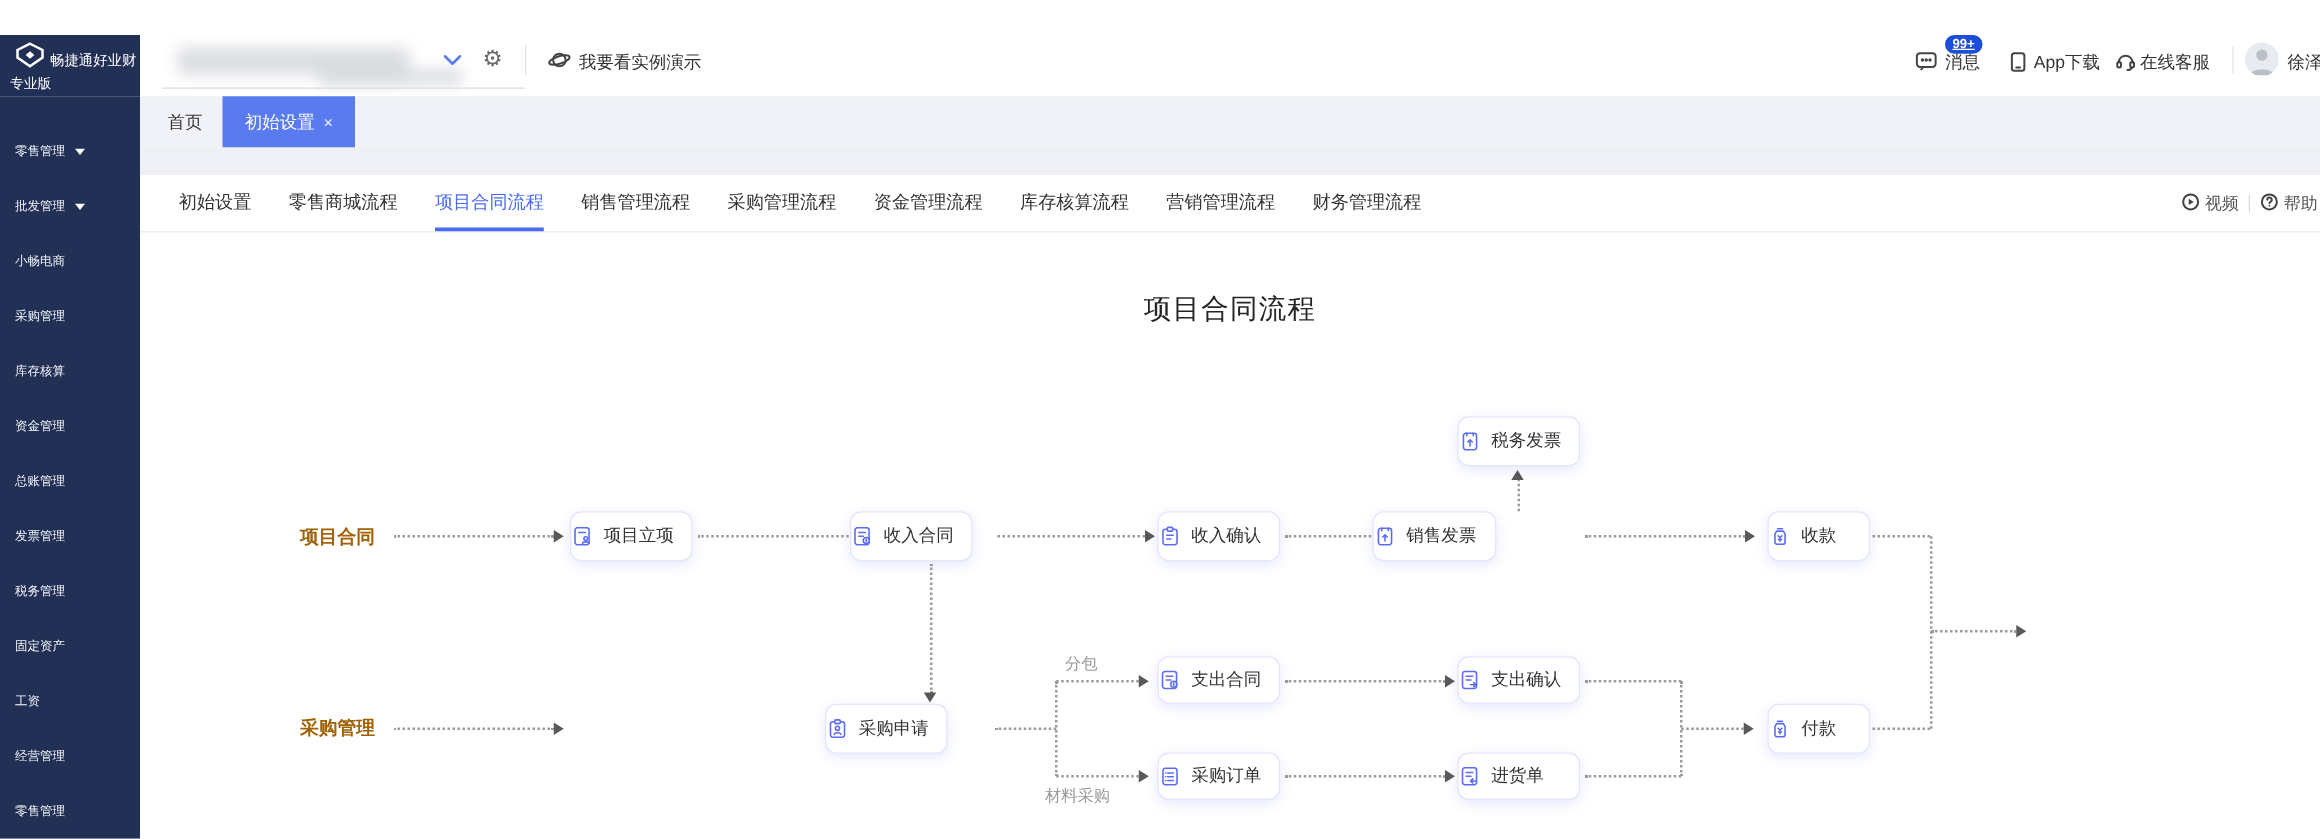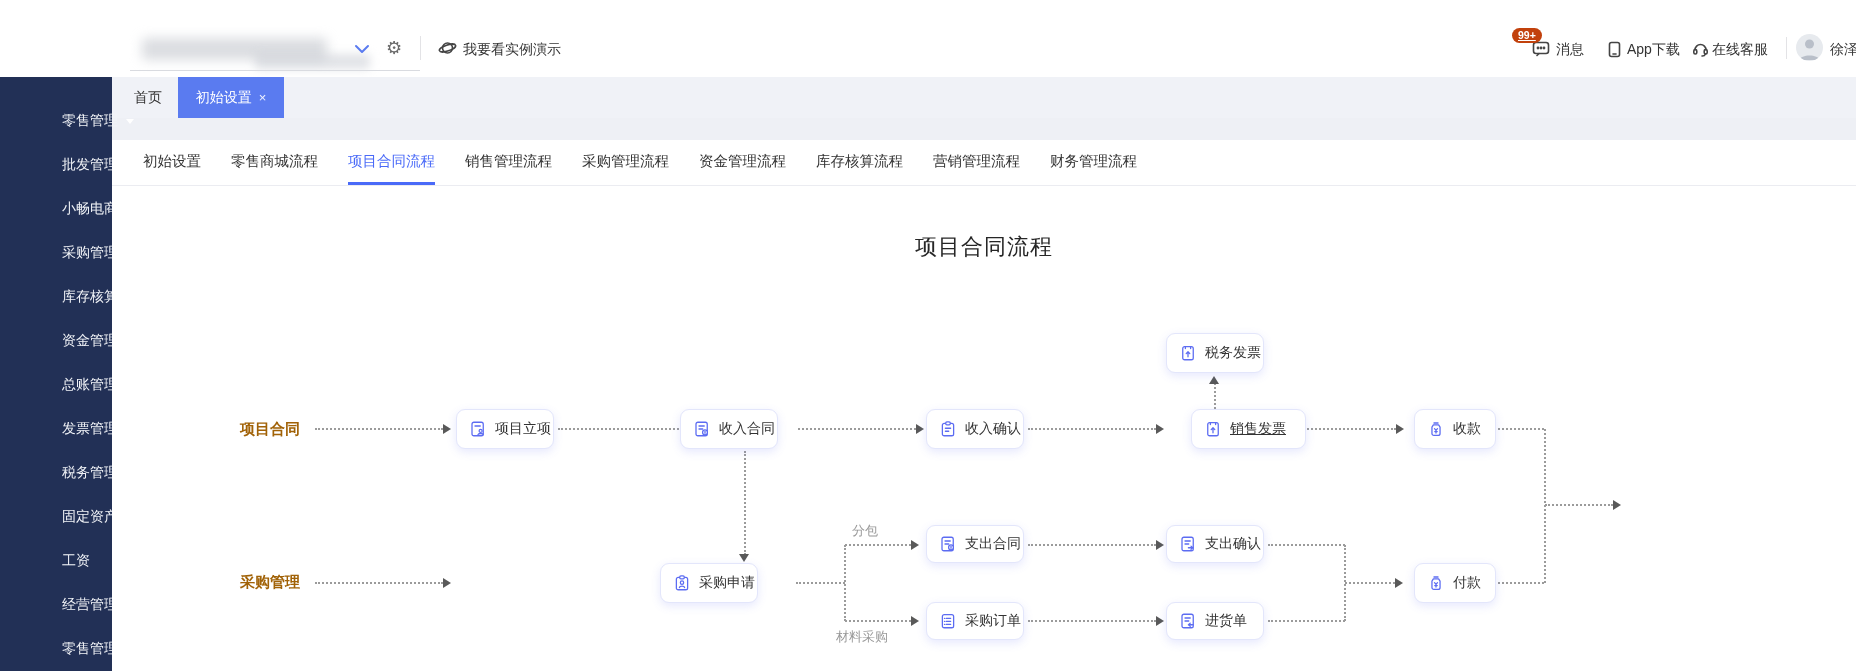--- a/index.html
+++ b/index.html
@@ -16,78 +16,88 @@
   .blur1 { position:absolute; left:142px; top:38px; width:185px; height:22px; background:rgba(190,193,201,.55); filter:blur(6px); border-radius:4px; }
   .blur2 { position:absolute; left:255px; top:54px; width:115px; height:15px; background:rgba(196,199,207,.5); filter:blur(5px); border-radius:4px; }
   .org-underline { position:absolute; left:130px; top:70px; width:290px; height:1px; background:#d9dbe0; }
   .hdr-chevron { position:absolute; left:354px; top:41px; }
   .gear { position:absolute; left:386px; top:37px; font-size:18px; color:#6b6b6b; cursor:pointer; }
   .hdr-div1 { position:absolute; left:420px; top:36px; width:1px; height:24px; background:#e3e3e6; }
   .globe { position:absolute; left:438px; top:40px; }
   .demo-link { position:absolute; left:463px; top:41px; font-size:14px; color:#333; cursor:pointer; }
   .hdr-item { position:absolute; top:41px; font-size:14px; color:#333; cursor:pointer; }
   .hdr-ic { position:absolute; top:41px; }
-  .badge { position:absolute; left:1512px; top:28px; background:#c2410c; color:#fff; font-size:10.5px;
+  .badge { position:absolute; left:1556px; top:28px; background:#1d4ed8; color:#fff; font-size:10.5px;
     font-weight:bold; border-radius:9px; padding:2px 6px; line-height:11px;text-decoration:underline; }
   .hdr-div2 { position:absolute; left:1786px; top:37px; width:1px; height:22px; background:#e3e3e6; }
   .avatar { position:absolute; left:1796px; top:34px; width:27px; height:27px; border-radius:50%; background:#e7eaee; overflow:hidden; }
   .user-name { position:absolute; left:1830px; top:41px; font-size:14px; color:#333; white-space:nowrap; }
 
   
   .ptab-strip { position:absolute; left:112px; top:77px; width:1744px; height:41px; background:#f0f2f7; }
   .ptab { position:absolute; top:0; height:41px; display:flex; align-items:center; justify-content:center;
     font-size:14px; color:#333; cursor:pointer; }
   .ptab.home { left:6px; width:60px; }
   .ptab.active { left:66px; width:106px; background:#5a7bf0; color:#fff; }
   .ptab .x { margin-left:7px; font-size:13px; opacity:.9; }
 
   .gap-strip { position:absolute; left:112px; top:118px; width:1744px; height:22px; background:#eef0f5; }
 
   
   .sidebar { position:absolute; left:0; top:77px; width:112px; height:594px; background:#223056; padding-top:22px; }
-  .side-item { height:44px; display:flex; align-items:center; padding-left:22px; color:#f2f4f8;
-    font-size:14px; cursor:pointer; white-space:nowrap;margin-left:40px; }
+  .side-item { height:44px; display:flex; align-items:center; padding-left:12px; color:#f2f4f8;
+    font-size:10px; cursor:pointer; white-space:nowrap; }
   .tri { width:0; height:0; border:4px solid transparent; border-top:5px solid #fff; margin-left:8px; margin-top:4px; }
 
   
   .content { position:absolute; left:112px; top:140px; width:1744px; height:531px; background:#fff; }
   .ftab-bar { position:absolute; left:112px; top:140px; width:1744px; height:46px; background:#fff;
     border-bottom:1px solid #ebecf1; display:flex; align-items:stretch; padding-left:16px; }
   .ftab { display:flex; align-items:center; margin:0 15px; font-size:14.5px; color:#333; cursor:pointer;
     border-bottom:3px solid transparent; white-space:nowrap; }
   .ftab.active { color:#4a6af8; border-bottom-color:#4a6af8; }
   .ftab-utils { position:absolute; right:2px; top:0; height:46px; display:flex; align-items:center;
     font-size:13.5px; color:#555; }
   .ftab-utils .u { display:flex; align-items:center; gap:4px; cursor:pointer; }
   .u-div { width:1px; height:14px; background:#d9d9de; margin:0 8px; }
 
   
   .flow-title { position:absolute; left:112px; top:232px; width:1744px; text-align:center;
     font-size:22px; color:#262626; font-weight:500; letter-spacing:1px; }
   .lane-label { position:absolute; font-size:15px; font-weight:600; color:#a16207; }
   .node { position:absolute; background:#fff; border:1px solid #e3e6fb; border-radius:9px;
     box-shadow:0 3px 10px rgba(100,110,245,.16); display:flex; align-items:center; gap:8px;
-    padding-left:12px; font-size:14px; color:#333; cursor:pointer; white-space:nowrap; }
+    font-size:14px; color:#333; cursor:pointer; white-space:nowrap; }
   .nicon { display:flex; }
   .nicon svg { stroke:#5c6cf2; fill:none; stroke-width:1.7; stroke-linecap:round; stroke-linejoin:round; }
   .hline { position:absolute; height:0; border-top:2px dotted #9b9b9b; }
   .vline { position:absolute; width:0; border-left:2px dotted #9b9b9b; }
   .ah-r { position:absolute; width:0; height:0; border:5px solid transparent; border-left:8px solid #595959; }
   .ah-d { position:absolute; width:0; height:0; border:5px solid transparent; border-top:8px solid #595959; }
   .ah-u { position:absolute; width:0; height:0; border:5px solid transparent; border-bottom:8px solid #595959; }
   .branch-label { position:absolute; font-size:13px; color:#999; }
   .hic svg { stroke:#444; fill:none; stroke-width:1.6; stroke-linecap:round; stroke-linejoin:round; }
   .blueic svg { stroke:#5a7bf0; fill:none; stroke-width:2; stroke-linecap:round; stroke-linejoin:round; }
 </style>
 </head>
 <body>
 
 <div class="canvas">
 
   <div class="header">
+    <div class="logo-block">
+      <span class="logo-mark">
+        <svg width="26" height="22" viewBox="0 0 26 22">
+            <path d="M13 2 L23 7 V13 L13 20 L3 13 V7 Z" fill="none" stroke="#fff" stroke-width="2"></path>
+            <path d="M13 8 l3.5 3 -3.5 3 -3.5 -3 z" fill="#fff"></path>
+          </svg>
+      </span>
+      <span class="logo-name">畅捷通好业财</span>
+      <span class="edition">专业版</span>
+    </div>
 
     <div class="blur1"></div>
     <div class="blur2"></div>
     <div class="org-underline"></div>
     <span class="hdr-chevron blueic">
       <svg width="16" height="12" viewBox="0 0 16 12">
           <polyline points="2,3 8,9 14,3"></polyline>
         </svg>
     </span>
     <span class="gear">⚙</span>
@@ -198,20 +208,38 @@
   <div class="ftab-bar">
     <div class="ftab">初始设置</div>
     <div class="ftab">零售商城流程</div>
     <div class="ftab active">项目合同流程</div>
     <div class="ftab">销售管理流程</div>
     <div class="ftab">采购管理流程</div>
     <div class="ftab">资金管理流程</div>
     <div class="ftab">库存核算流程</div>
     <div class="ftab">营销管理流程</div>
     <div class="ftab">财务管理流程</div>
+    <div class="ftab-utils">
+      <span class="u">
+        <span class="hic"><svg width="15" height="15" viewBox="0 0 15 15">
+              <circle cx="7.5" cy="7.5" r="6"></circle>
+              <path d="M6 5l4 2.5L6 10z" fill="#444" stroke="none"></path>
+            </svg></span>
+        <span>视频</span>
+      </span>
+      <span class="u-div"></span>
+      <span class="u">
+        <span class="hic"><svg width="15" height="15" viewBox="0 0 15 15">
+              <circle cx="7.5" cy="7.5" r="6"></circle>
+              <path d="M5.8 5.8a1.8 1.8 0 1 1 2.4 1.7c-.5.2-.7.6-.7 1.1"></path>
+              <circle cx="7.5" cy="10.6" r=".7" fill="#444" stroke="none"></circle>
+            </svg></span>
+        <span>帮助</span>
+      </span>
+    </div>
   </div>
 
   <div class="flow-title">项目合同流程</div>
 
   <div class="lane-label" style="left:240px; top:420px;">项目合同</div>
   <div class="lane-label" style="left:240px; top:573px;">采购管理</div>
 
   <div class="hline" style="left:315px; top:428px; width:128px;"></div>
     <div class="ah-r" style="left:443px; top:424px;"></div>
   <div class="hline" style="left:558px; top:428px; width:128px;"></div>
@@ -284,21 +312,21 @@
   <div class="node" style="left:926px; top:409px; width:98px; height:40px;">
     <span class="nicon">
         <svg width="18" height="18" viewBox="0 0 24 24">
           <rect x="4.5" y="4.5" width="15" height="16.5" rx="2.5"></rect>
           <rect x="9" y="2.5" width="6" height="4" rx="1.5" fill="#fff"></rect>
           <path d="M8.5 11h7M8.5 15h4.5"></path>
         </svg>
       </span>
     <span>收入确认</span>
   </div>
-  <div class="node" style="left:1191px; top:409px; width:115px; height:40px;text-decoration:underline;">
+  <div class="node" style="left:1098px; top:409px; width:99px; height:40px;">
     <span class="nicon">
         <svg width="18" height="18" viewBox="0 0 24 24">
           <rect x="5" y="3.5" width="14" height="17.5" rx="2.5"></rect>
           <path d="M8.5 3.5v2.5M15.5 3.5v2.5"></path>
           <path d="M12 17v-6M9.6 12.8 12 10.4l2.4 2.4"></path>
         </svg>
       </span>
     <span>销售发票</span>
   </div>
   <div class="node" style="left:1166px; top:333px; width:98px; height:40px;">

